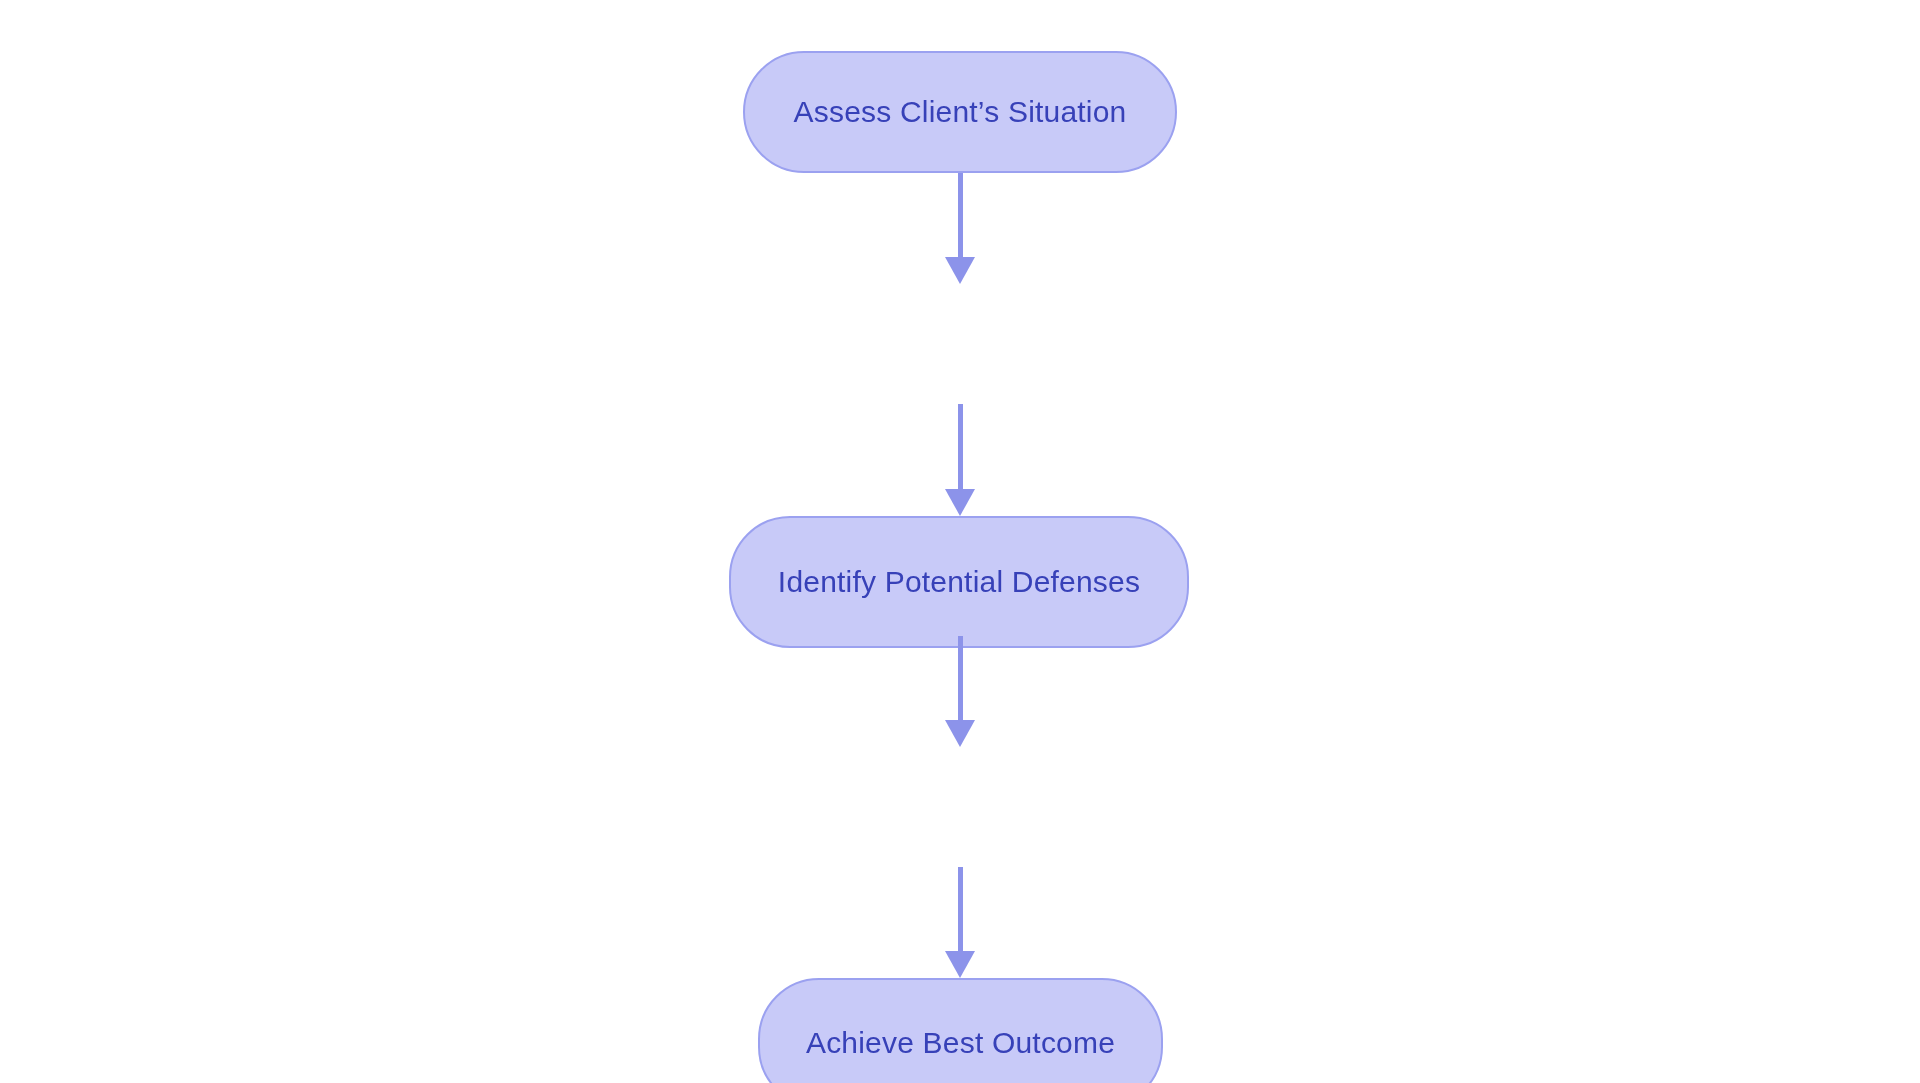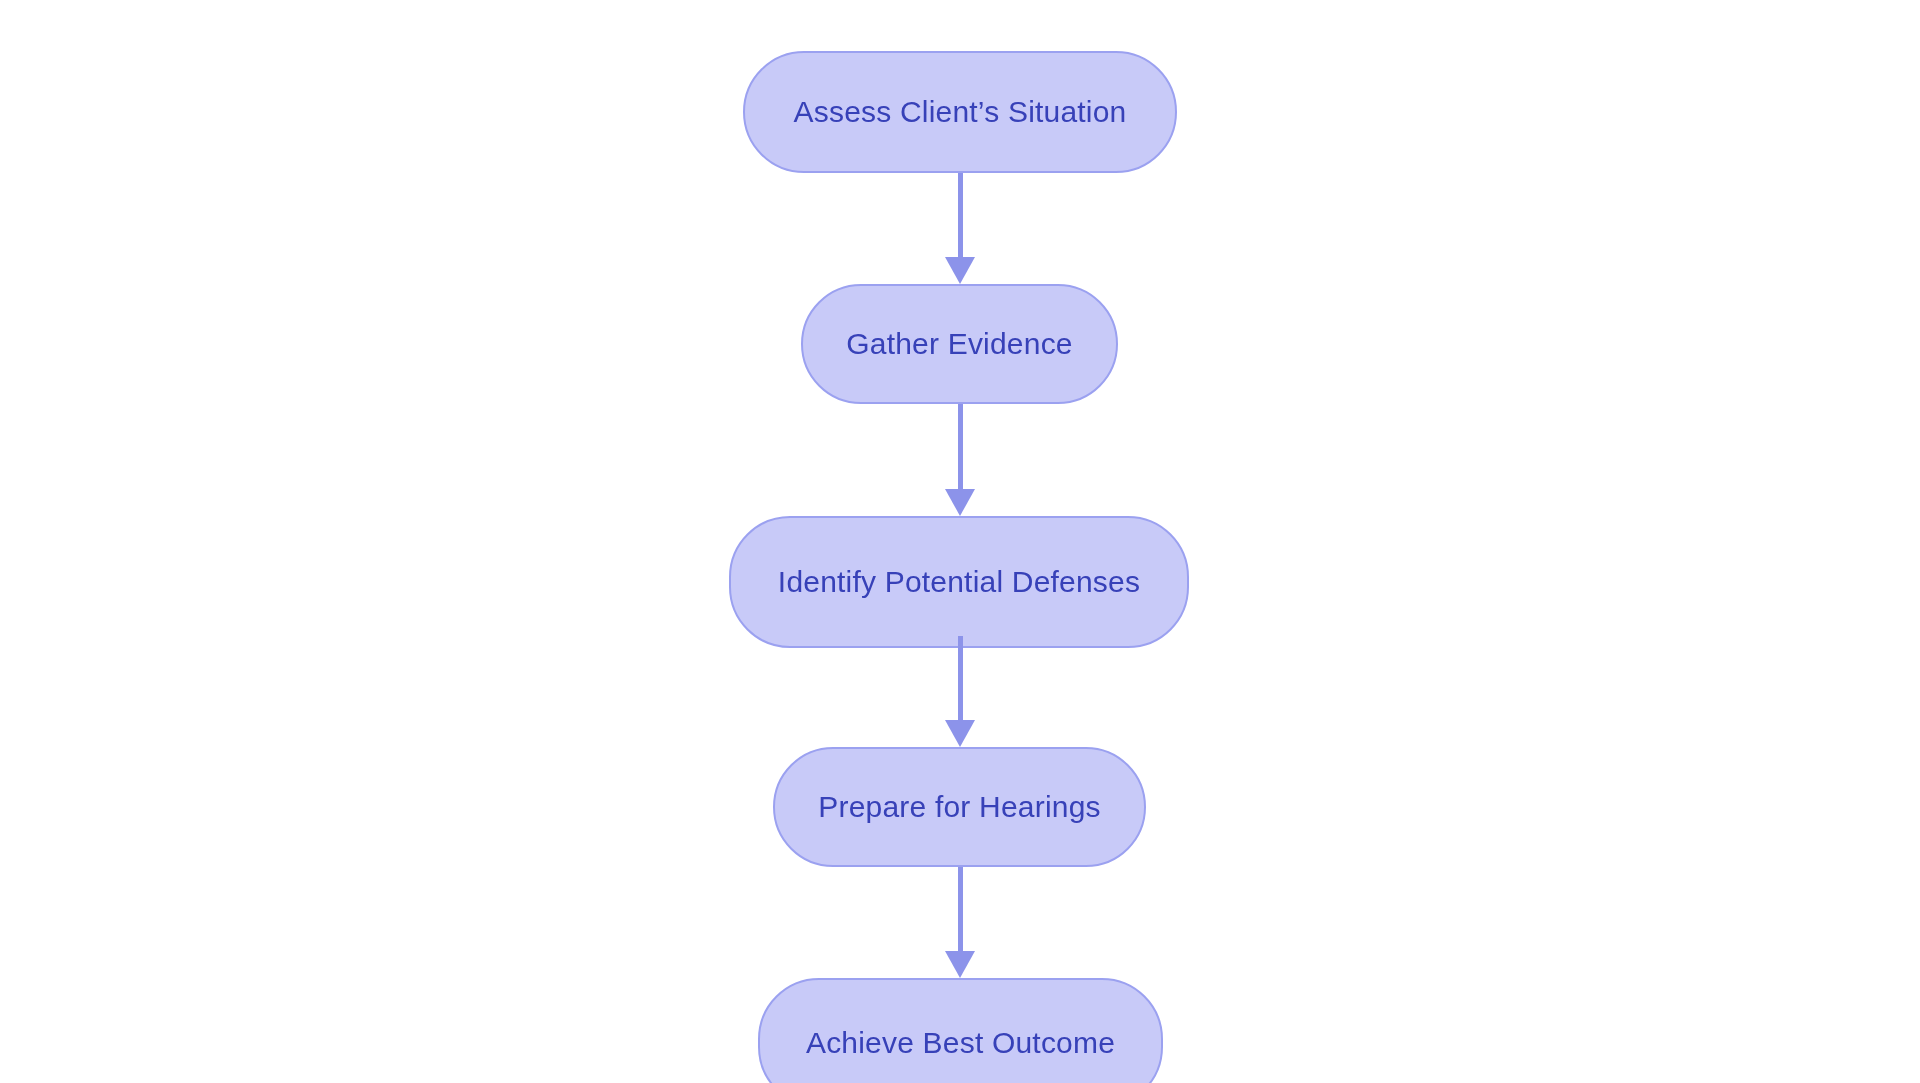--- a/index.html
+++ b/index.html
@@ -70,41 +70,35 @@
 
   <div class="flow-node node-1">
     <span>Assess Client’s Situation</span>
   </div>
 
   <div class="connector conn-1">
     <div class="stem"></div>
     <div class="arrowhead"></div>
   </div>
 
-  <div class="flow-node node-2">
-    <span>Gather Evidence</span>
-  </div>
 
   <div class="connector conn-2">
     <div class="stem"></div>
     <div class="arrowhead"></div>
   </div>
 
   <div class="flow-node node-3">
     <span>Identify Potential Defenses</span>
   </div>
 
   <div class="connector conn-3">
     <div class="stem"></div>
     <div class="arrowhead"></div>
   </div>
 
-  <div class="flow-node node-4">
-    <span>Prepare for Hearings</span>
-  </div>
 
   <div class="connector conn-4">
     <div class="stem"></div>
     <div class="arrowhead"></div>
   </div>
 
   <div class="flow-node node-5">
     <span>Achieve Best Outcome</span>
   </div>
 

